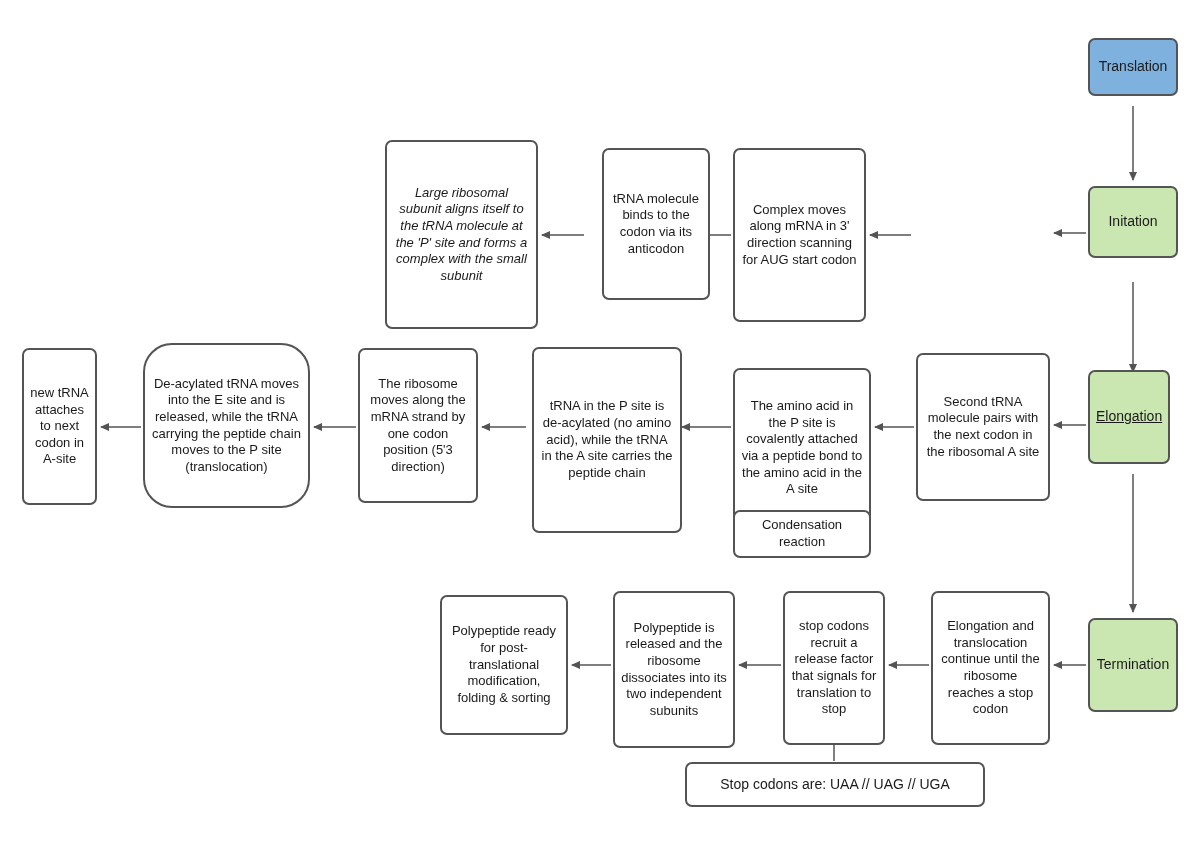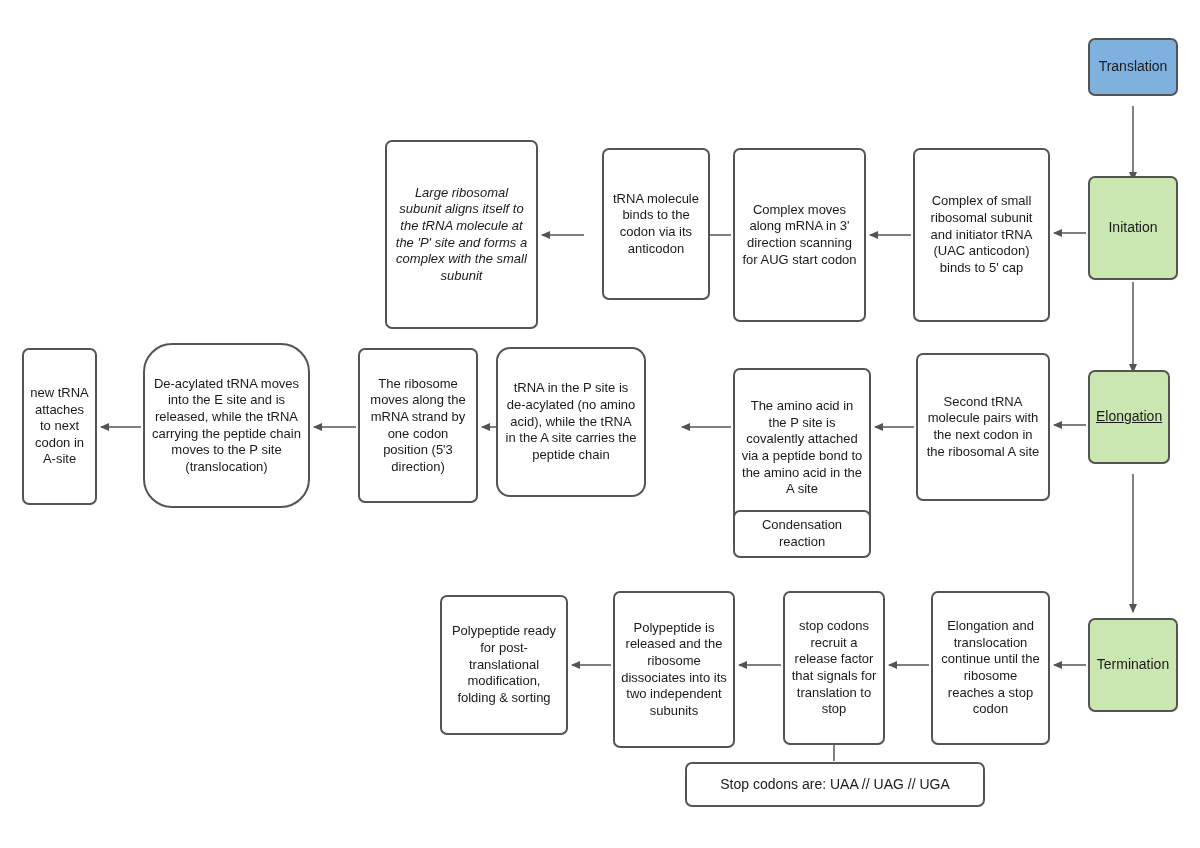--- a/index.html
+++ b/index.html
@@ -80,53 +80,50 @@
       <line x1="781" y1="665" x2="739" y2="665" marker-end="url(#ah)"></line>
       <line x1="611" y1="665" x2="572" y2="665" marker-end="url(#ah)"></line>
 
       <line x1="834" y1="745" x2="834" y2="761"></line>
     </g>
   </svg>
 
   <div class="node start" style="left:1088px; top:38px;  width:90px; height:58px;align-items:center;">
     <span>Translation</span>
   </div>
-  <div class="node stage" style="left:1088px; top:176px; width:90px; height:104px;justify-content:center;">
+  <div class="node stage" style="left:1088px; top:186px; width:90px; height:72px;justify-content:center;">
     <span>Initation</span>
   </div>
   <div class="node stage" style="left:1088px; top:370px; width:82px; height:94px;text-decoration:underline;">
     <span>Elongation</span>
   </div>
   <div class="node stage" style="left:1088px; top:618px; width:90px; height:94px;">
     <span>Termination</span>
   </div>
 
-  <div class="node" style="left:913px; top:148px; width:137px; height:174px;">
-    <span>Complex of small ribosomal subunit and initiator tRNA (UAC anticodon) binds to 5' cap</span>
-  </div>
   <div class="node" style="left:733px; top:148px; width:133px; height:174px;">
     <span>Complex moves along mRNA in 3' direction scanning for AUG start codon</span>
   </div>
   <div class="node" style="left:586px; top:148px; width:108px; height:152px;margin-left:16px;">
     <span>tRNA molecule binds to the codon via its anticodon</span>
   </div>
   <div class="node" style="left:385px; top:140px; width:153px; height:189px;font-style:italic;">
     <span>Large ribosomal subunit aligns itself to the tRNA molecule at the 'P' site and forms a complex with the small subunit</span>
   </div>
 
   <div class="node" style="left:916px; top:353px; width:134px; height:148px;">
     <span>Second tRNA molecule pairs with the next codon in the ribosomal A site</span>
   </div>
   <div class="node" style="left:733px; top:345px; width:138px; height:160px;margin-top:23px;">
     <span>The amino acid in the P site is covalently attached via a peptide bond to the amino acid in the A site</span>
   </div>
   <div class="node" style="left:733px; top:510px; width:138px; height:48px;justify-content:center;">
     <span>Condensation reaction</span>
   </div>
-  <div class="node" style="left:496px; top:347px; width:150px; height:150px;border-radius:14px;">
+  <div class="node" style="left:532px; top:347px; width:150px; height:186px;">
     <span>tRNA in the P site is de-acylated (no amino acid), while the tRNA in the A site carries the peptide chain</span>
   </div>
   <div class="node" style="left:358px; top:348px; width:120px; height:155px;">
     <span>The ribosome moves along the mRNA strand by one codon position (5'3 direction)</span>
   </div>
   <div class="node" style="left:143px; top:343px; width:167px; height:165px;border-radius:29px;">
     <span>De-acylated tRNA moves into the E site and is released, while the tRNA carrying the peptide chain moves to the P site (translocation)</span>
   </div>
   <div class="node" style="left:22px; top:348px; width:75px; height:157px;">
     <span>new tRNA attaches to next codon in A-site</span>

